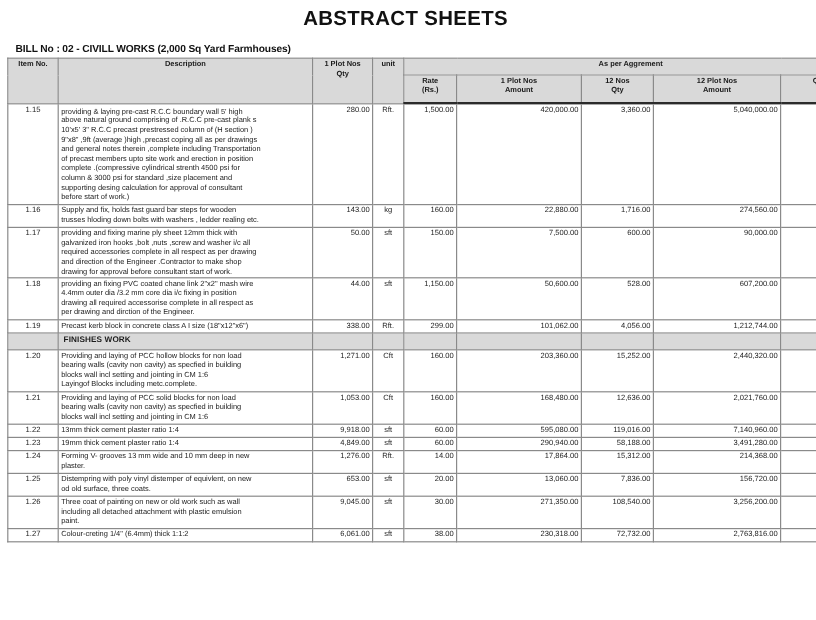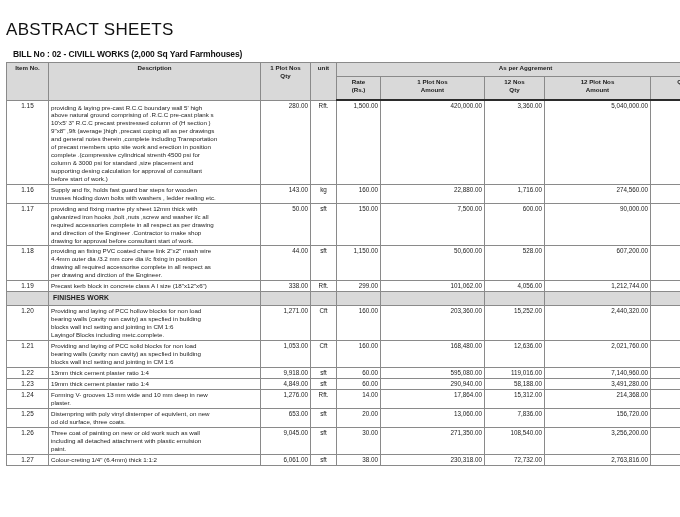--- a/index.html
+++ b/index.html
@@ -16,27 +16,26 @@
     position: relative;
   }
   .page {
     width: 680px;
     height: 517px;
     position: relative;
     box-sizing: border-box;
     padding: 0 6px;
   }
   .doc-title {
-    text-align: left;
+    text-align: center;
     font-size: 17px;
-    font-weight: normal;
+    font-weight: bold;
     letter-spacing: 0.3px;
     padding: 6px 4px 0 0;
     color: #111;
-    margin-top: 14px;
   }
   .bill-line {
     font-size: 8.5px;
     font-weight: bold;
     padding: 9px 0 3px 7px;
     color: #111;
     letter-spacing: -0.1px;
   }
   table.abstract {
     border-collapse: collapse;

